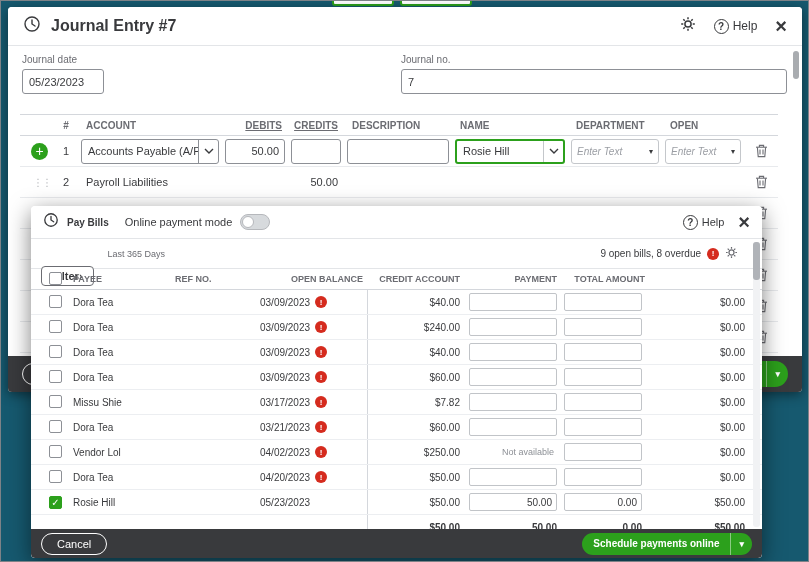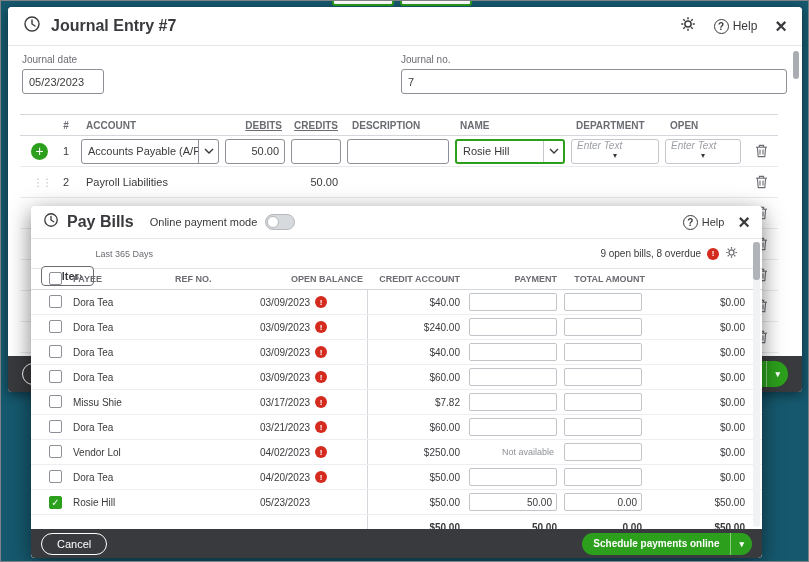--- a/index.html
+++ b/index.html
@@ -62,50 +62,50 @@
   .add-btn { width:17px; height:17px; border-radius:50%; background:#2ca01c; color:#fff; display:flex; align-items:center; justify-content:center; font-size:14px; line-height:1; margin-left:11px; cursor:pointer; }
   .drag { color:#b4b6ba; font-size:10px; letter-spacing:-1px; margin-left:13px; cursor:grab; }
 
   .je-input { height:25px; border:1px solid #8d9096; border-radius:3px; font-size:11px; color:#393a3d; padding:0 5px; width:100%; background:#fff; }
   .num-input { text-align:right; }
   .select-box { height:25px; border:1px solid #8d9096; border-radius:3px; display:flex; align-items:center; font-size:11px; color:#393a3d; background:#fff; cursor:pointer; }
   .select-box .txt { flex:1; padding-left:6px; white-space:nowrap; overflow:hidden; }
   .select-box .chev { width:20px; align-self:stretch; border-left:1px solid #8d9096; display:flex; align-items:center; justify-content:center; }
   .select-box.green { border:2px solid #2ca01c; }
   .select-box.green .chev { border-left-color:#c4c7cb; }
-  .combo { height:25px; border:1px solid #c4c7cb; border-radius:3px; display:flex; align-items:center; background:#fff;flex-direction:column; }
+  .combo { height:25px; border:1px solid #c4c7cb; border-radius:3px; display:flex; align-items:center; background:#fff; }
   .combo input { border:none; outline:none; width:100%; font-size:10px; padding:0 5px; color:#393a3d; background:transparent; }
   .combo input::placeholder { color:#9b9ea4; font-style:italic; }
   .combo .caret { font-size:8px; color:#393a3d; padding:0 5px; }
 
   .trash { display:flex; justify-content:center; cursor:pointer; }
 
   
   .footer-bar { position:absolute; left:0; right:0; bottom:0; background:#393a3d; display:flex; align-items:center; border-radius:0 0 4px 4px; z-index:5; }
   #je-footer { height:36px; padding:0 14px; }
   #pb-footer { height:29px; padding:0 10px; }
   .pill-btn { border:1px solid #fff; color:#fff; border-radius:15px; background:transparent; font-size:11px; padding:4px 15px; font-family:inherit; cursor:pointer; }
   .green-btn { margin-left:auto; background:#2ca01c; color:#fff; border-radius:15px; display:flex; align-items:center; font-weight:bold; cursor:pointer; }
   #je-save { height:26px; font-size:11px; }
   #pb-schedule { height:22px; font-size:10px; }
   .green-btn .lbl { padding:0 11px; white-space:nowrap; }
   .green-btn .caret { padding:0 8px; border-left:1px solid rgba(255,255,255,.45); font-size:9px; align-self:stretch; display:flex; align-items:center; }
 
   
   #pb-header { height:33px; padding:0 12px; }
-  #pb-header .win-title { font-size:16px; margin-left:8px; }
+  #pb-header .win-title { font-size:10px; margin-left:8px; }
   #pb-header .header-right { gap:14px; }
   #pb-header .help { font-size:11px; }
   .online-label { font-size:11px; color:#393a3d; margin-left:16px; }
   .toggle { width:30px; height:16px; border-radius:9px; background:#d7dadd; border:1px solid #b6b8bc; position:relative; margin-left:8px; cursor:pointer; }
   .toggle .knob { position:absolute; left:1px; top:1px; width:12px; height:12px; border-radius:50%; background:#fff; border:1px solid #b6b8bc; }
 
   .pb-filter-row { height:30px; display:flex; align-items:center; padding:0 10px; border-bottom:1px solid #e3e5e8; }
   .filter-btn { display:inline-flex; align-items:center; gap:0; border:1px solid #6b6c72; border-radius:4px; padding:3px 10px; font-size:11px; font-weight:bold; color:#393a3d; background:#fff; cursor:pointer;margin-top:44px; }
-  .date-range { font-size:9px; color:#6b6c72; margin-left:2px; }
+  .date-range { font-size:9px; color:#6b6c72; margin-left:14px; }
   .pb-summary { margin-left:auto; display:flex; align-items:center; gap:6px; font-size:10px; color:#393a3d; padding-right:14px; }
 
   .pb-thead, .pb-row {
     display:grid;
     grid-template-columns:30px 102px 85px 108px 97px 97px 85px 100px;
     align-items:center;
     padding-left:12px;
   }
   .pb-thead { height:21px; border-bottom:1px solid #d4d7dc; font-size:9px; font-weight:bold; color:#6b6c72; }
   .pb-row { height:25px; border-bottom:1px solid #eceef1; font-size:10px; color:#393a3d; }

